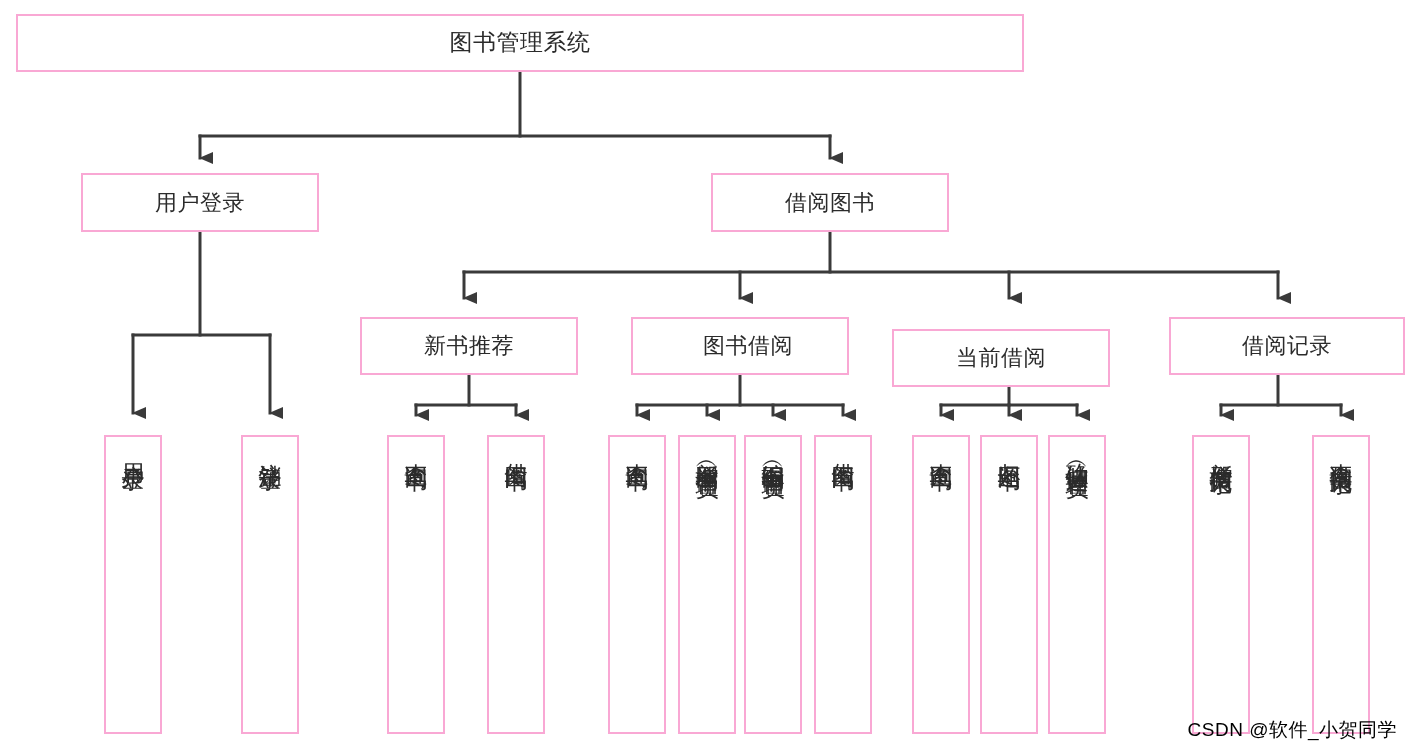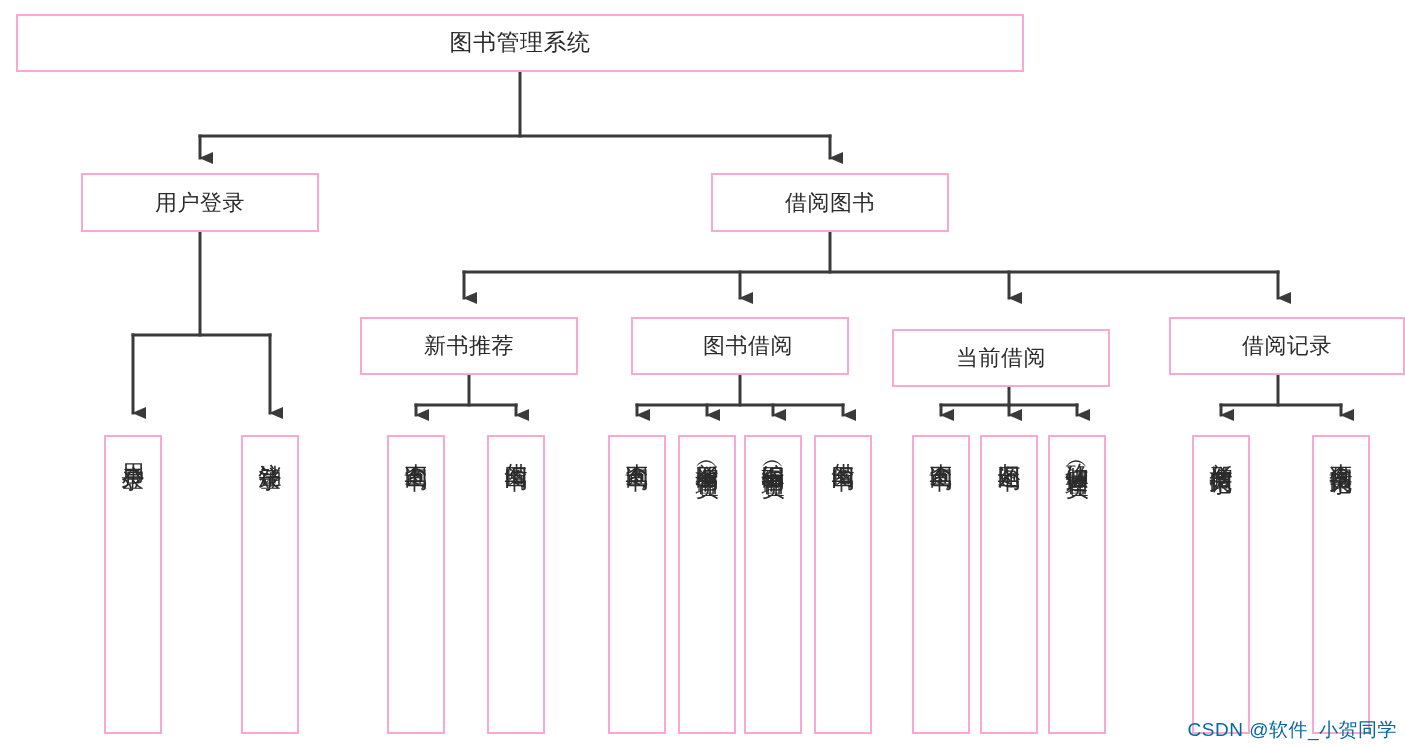--- a/index.html
+++ b/index.html
@@ -58,21 +58,21 @@
     letter-spacing: 2px;
     line-height: 1;
   }
   .node.root .node-label { font-size: 23px; }
 
   #watermark {
     position: absolute;
     right: 8px;
     bottom: 4px;
     font-size: 19px;
-    color: #0369a1;
+    color: #000000;
     letter-spacing: 0.5px;
     z-index: 5;
     white-space: nowrap;
   }
 </style>
 </head>
 <body>
 
 <div id="canvas">
 

